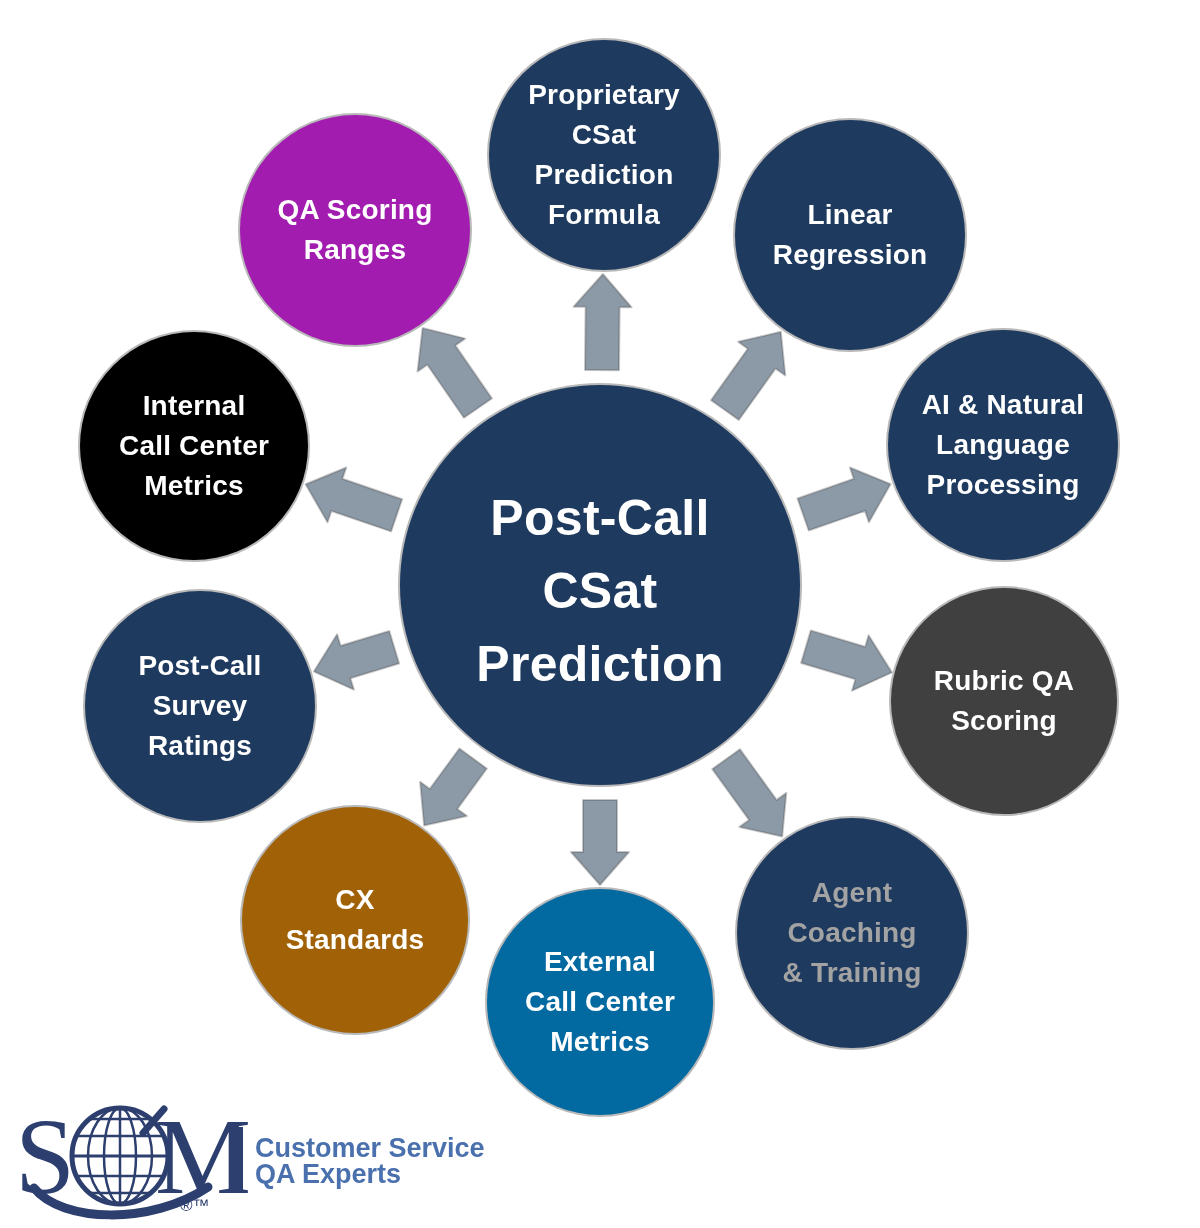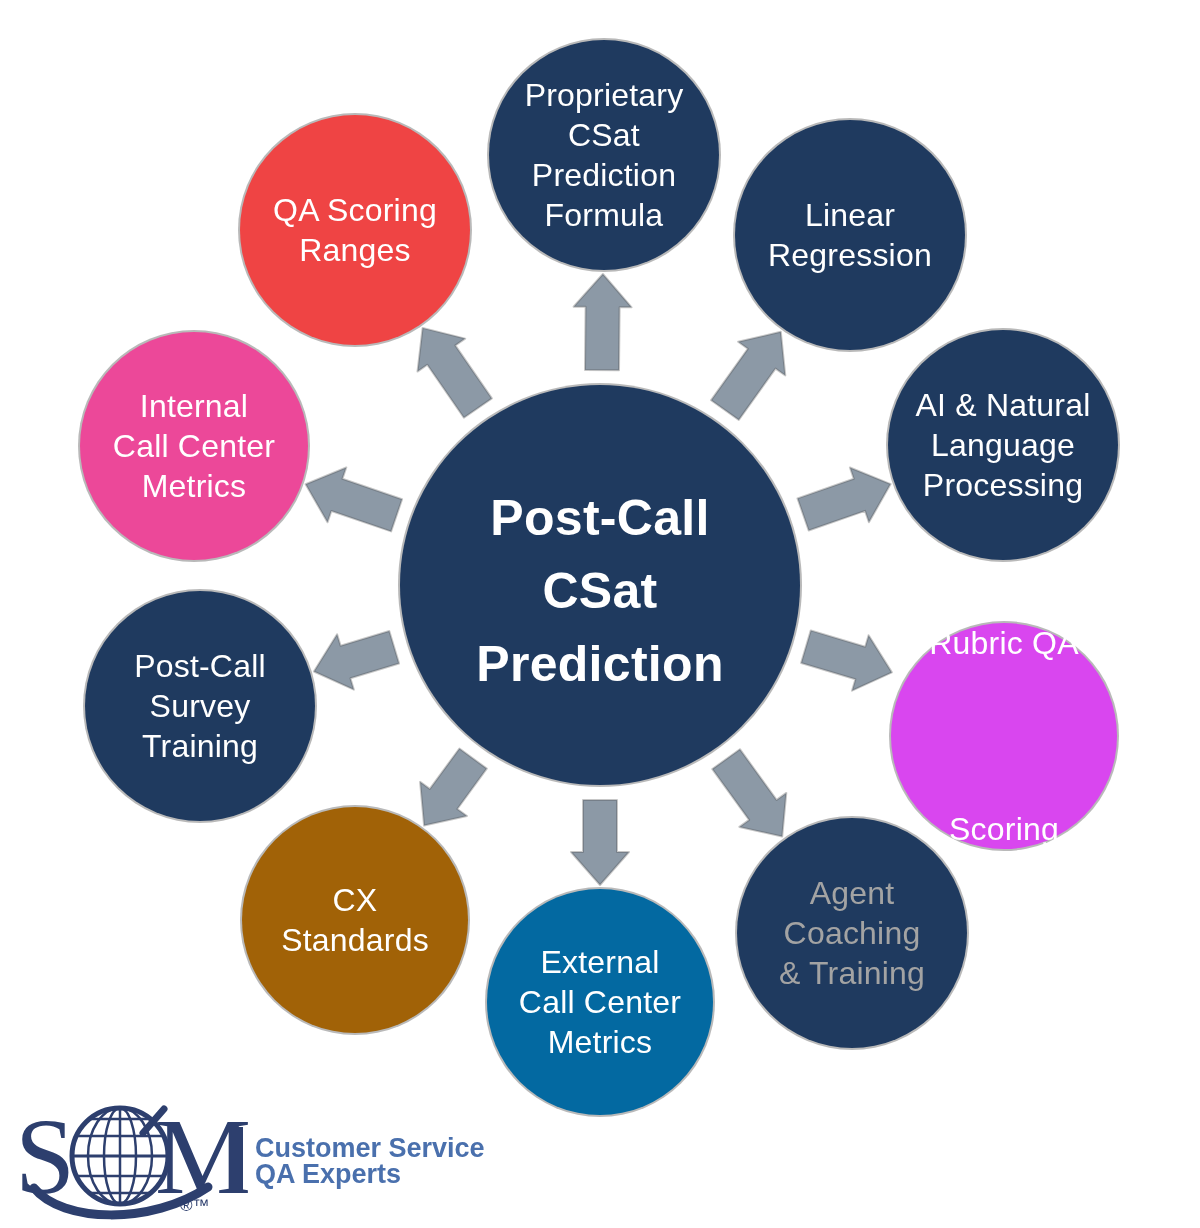--- a/index.html
+++ b/index.html
@@ -15,21 +15,21 @@
     position:absolute;left:0;top:0;
   }
   #nodes .node{
     position:absolute;
     border-radius:50%;
     display:flex;flex-direction:column;align-items:center;justify-content:center;
     text-align:center;
     box-shadow:0 0 0 2px rgba(55,55,55,0.35);
   }
   #nodes .node .line{
-    font-size:32px;line-height:40px;font-weight:400;letter-spacing:0.2px;
+    font-size:28px;line-height:40px;font-weight:700;letter-spacing:0.2px;
     white-space:nowrap;
   }
   #nodes .node.center{
     box-sizing:border-box;padding-top:12px;
   }
   #nodes .node.center .line{
     font-size:50px;line-height:73px;font-weight:700;letter-spacing:0.3px;
   }
   #logo{
     position:absolute;left:12px;top:1083px;width:520px;height:145px;
@@ -79,49 +79,49 @@
       </div>
       <div class="node" style="left: 735px; top: 120px; height: 230px; width: 230px; background: rgb(31, 58, 95); color: rgb(255, 255, 255);">
         <div class="line">Linear</div>
         <div class="line">Regression</div>
       </div>
       <div class="node" style="left: 888px; top: 330px; height: 230px; width: 230px; background: rgb(31, 58, 95); color: rgb(255, 255, 255);">
         <div class="line">AI &amp; Natural</div>
         <div class="line">Language</div>
         <div class="line">Processing</div>
       </div>
-      <div class="node" style="left: 891px; top: 623px; height: 226px; width: 226px; background: #d946ef; color: rgb(255, 255, 255); justify-content: space-between;">
+      <div class="node" style="left: 891px; top: 588px; height: 226px; width: 226px; background: #404040; color: rgb(255, 255, 255);">
         <div class="line">Rubric QA</div>
         <div class="line">Scoring</div>
       </div>
       <div class="node" style="left: 737px; top: 818px; height: 230px; width: 230px; background: rgb(31, 58, 95); color: #a3a3a3;">
         <div class="line">Agent</div>
         <div class="line">Coaching</div>
         <div class="line">&amp; Training</div>
       </div>
       <div class="node" style="left: 487px; top: 889px; height: 226px; width: 226px; background: #0369a1; color: rgb(255, 255, 255);">
         <div class="line">External</div>
         <div class="line">Call Center</div>
         <div class="line">Metrics</div>
       </div>
       <div class="node" style="left: 242px; top: 807px; height: 226px; width: 226px; background: #a16207; color: rgb(255, 255, 255);">
         <div class="line">CX</div>
         <div class="line">Standards</div>
       </div>
       <div class="node" style="left: 85px; top: 591px; height: 230px; width: 230px; background: rgb(31, 58, 95); color: rgb(255, 255, 255);">
         <div class="line">Post-Call</div>
         <div class="line">Survey</div>
-        <div class="line">Training</div>
+        <div class="line">Ratings</div>
       </div>
-      <div class="node" style="left: 80px; top: 332px; height: 228px; width: 228px; background: #ec4899; color: rgb(255, 255, 255);">
+      <div class="node" style="left: 80px; top: 332px; height: 228px; width: 228px; background: #000000; color: rgb(255, 255, 255);">
         <div class="line">Internal</div>
         <div class="line">Call Center</div>
         <div class="line">Metrics</div>
       </div>
-      <div class="node" style="left: 240px; top: 115px; height: 230px; width: 230px; background: #ef4444; color: rgb(255, 255, 255);">
+      <div class="node" style="left: 240px; top: 115px; height: 230px; width: 230px; background: #a21caf; color: rgb(255, 255, 255);">
         <div class="line">QA Scoring</div>
         <div class="line">Ranges</div>
       </div>
     </div>
 
   <div id="logo">
     <svg width="520" height="145" viewBox="0 0 520 145">
       <text class="logo-serif" x="3" y="110" fill="#2D3F6E">S</text>
       <text class="logo-serif" x="143" y="110" fill="#2D3F6E">M</text>
 

